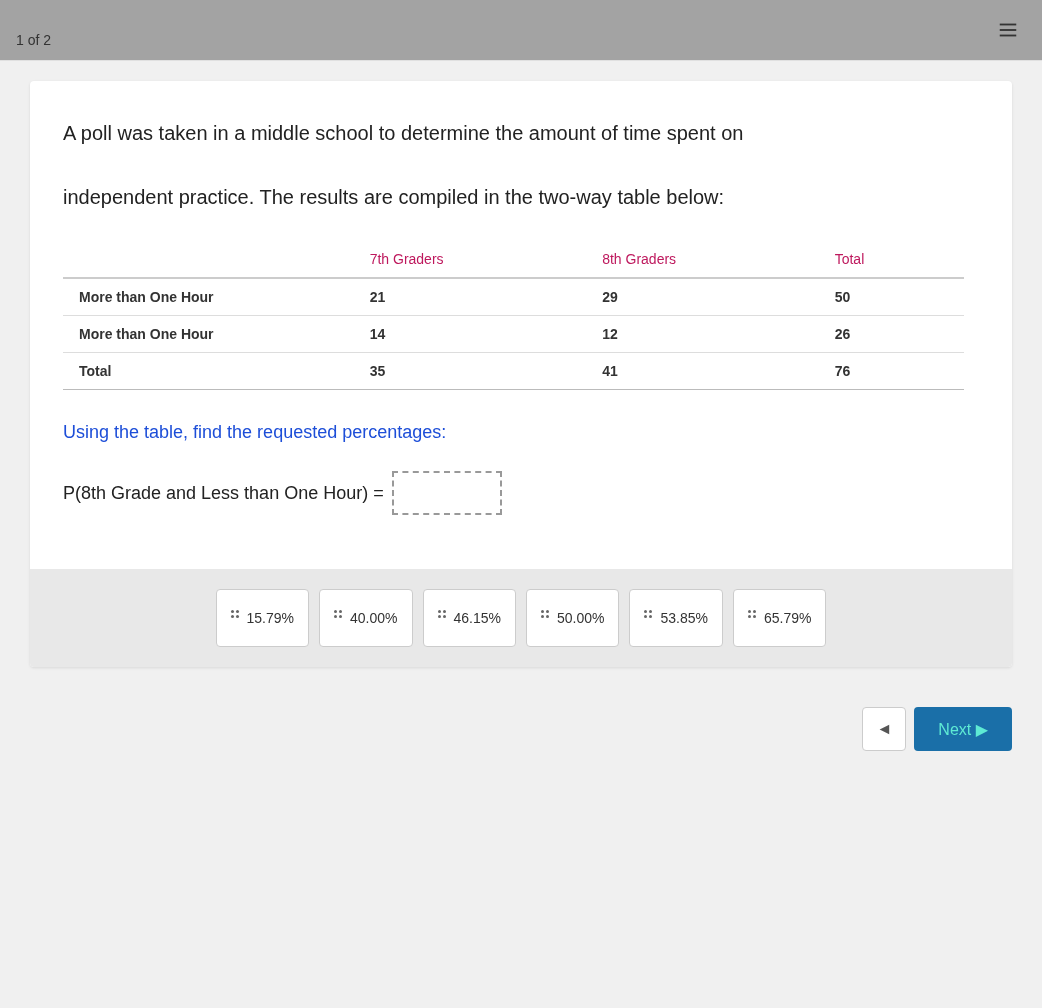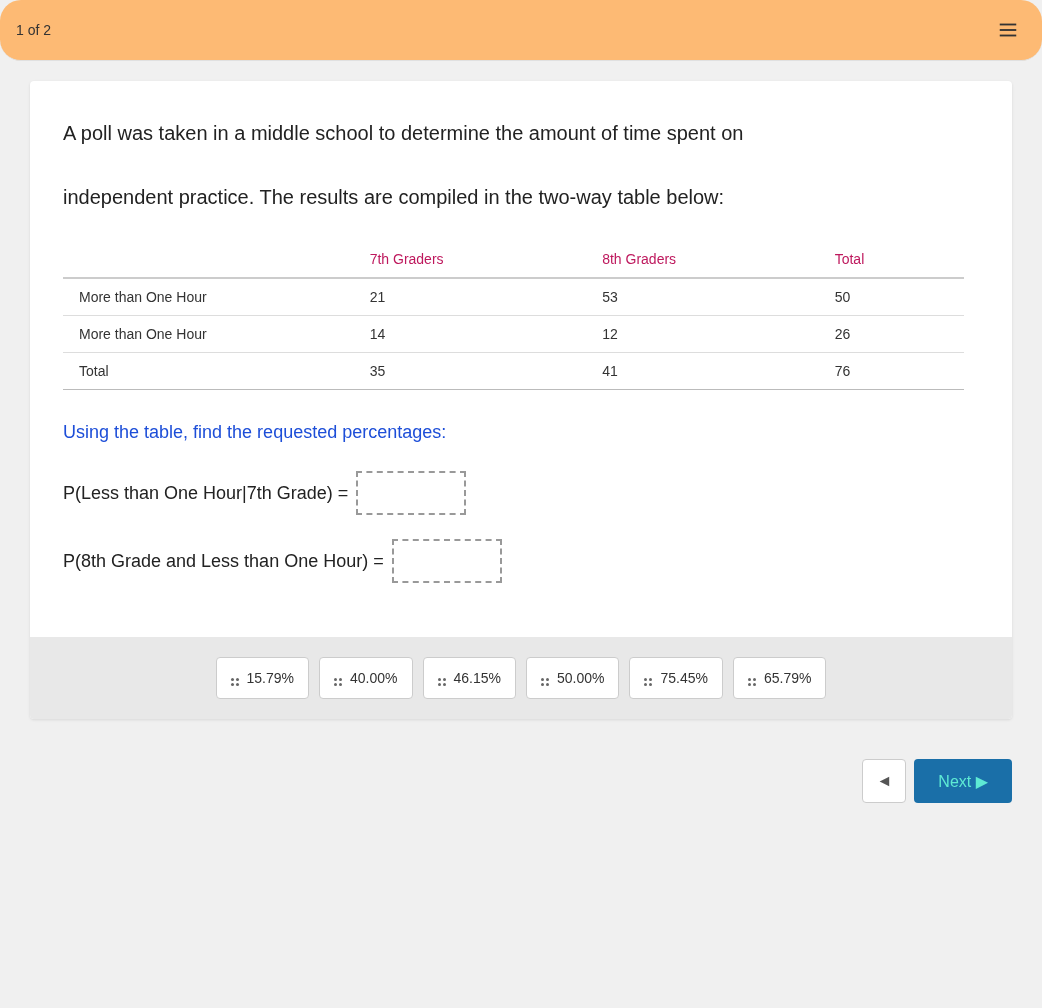--- a/index.html
+++ b/index.html
@@ -7,25 +7,24 @@
       font-family: -apple-system, BlinkMacSystemFont, 'Segoe UI', sans-serif;
       background: #f0f0f0;
       min-height: 1008px;
       width: 1042px;
       position: relative;
     }
 
     .top-bar {
       display: flex;
       justify-content: space-between;
-      align-items: center;
+      align-items: flex-end;
       padding: 12px 16px;
-      background: #fdba74;
+      background: #a3a3a3;
       border-bottom: 1px solid #e0e0e0;
-      border-radius: 21px;
     }
 
     .page-counter {
       font-size: 14px;
       color: #333;
     }
 
     .menu-icon-btn {
       width: 36px;
       height: 36px;
@@ -69,20 +68,21 @@
       width: 100%;
       border-collapse: collapse;
       margin-bottom: 32px;
     }
 
     .data-table th, .data-table td {
       padding: 10px 16px;
       text-align: left;
       font-size: 14px;
       color: #333;
+      font-weight: bold;
     }
 
     .data-table thead tr {
       border-bottom: 2px solid #ccc;
     }
 
     .data-table thead th {
       font-weight: 400;
       color: #be185d;
     }
@@ -146,26 +146,26 @@
       background: #e8e8e8;
       padding: 20px 16px;
       display: flex;
       gap: 10px;
       justify-content: center;
       flex-wrap: wrap;
     }
 
     .answer-chip {
       display: flex;
-      align-items: flex-end;
+      align-items: flex-start;
       gap: 6px;
       background: #fff;
       border: 1px solid #ccc;
       border-radius: 4px;
-      padding: 12px 14px;
+      padding: 20px 14px;
       font-size: 14px;
       color: #333;
       cursor: grab;
     }
 
     .drag-dots {
       display: inline-flex;
       flex-direction: column;
       gap: 2px;
       margin-right: 2px;
@@ -256,45 +256,41 @@
             <th></th>
             <th>7th Graders</th>
             <th>8th Graders</th>
             <th>Total</th>
           </tr>
         </thead>
         <tbody>
           <tr>
             <td>More than One Hour</td>
             <td>21</td>
-            <td>53</td>
+            <td>29</td>
             <td>50</td>
           </tr>
           <tr>
             <td>More than One Hour</td>
             <td>14</td>
             <td>12</td>
             <td>26</td>
           </tr>
           <tr>
             <td>Total</td>
             <td>35</td>
             <td>41</td>
             <td>76</td>
           </tr>
         </tbody>
       </table>
 
       <p class="instructions-text">Using the table, find the requested percentages:</p>
 
 
-      <div class="prob-row">
-        <span>P(Less than One Hour|7th Grade) =</span>
-        <div class="drop-zone"></div>
-      </div>
 
       <div class="prob-row">
         <span>P(8th Grade and Less than One Hour) =</span>
         <div class="drop-zone"></div>
       </div>
 
     </div>
 
     <div class="answer-bar">
       <div class="answer-chip" draggable="true">
@@ -323,21 +319,21 @@
           <span></span>
           <span></span>
         </span>
         <span>50.00%</span>
       </div>
       <div class="answer-chip" draggable="true">
         <span class="drag-dots">
           <span></span>
           <span></span>
         </span>
-        <span>75.45%</span>
+        <span>53.85%</span>
       </div>
       <div class="answer-chip" draggable="true">
         <span class="drag-dots">
           <span></span>
           <span></span>
         </span>
         <span>65.79%</span>
       </div>
     </div>
   </div>

